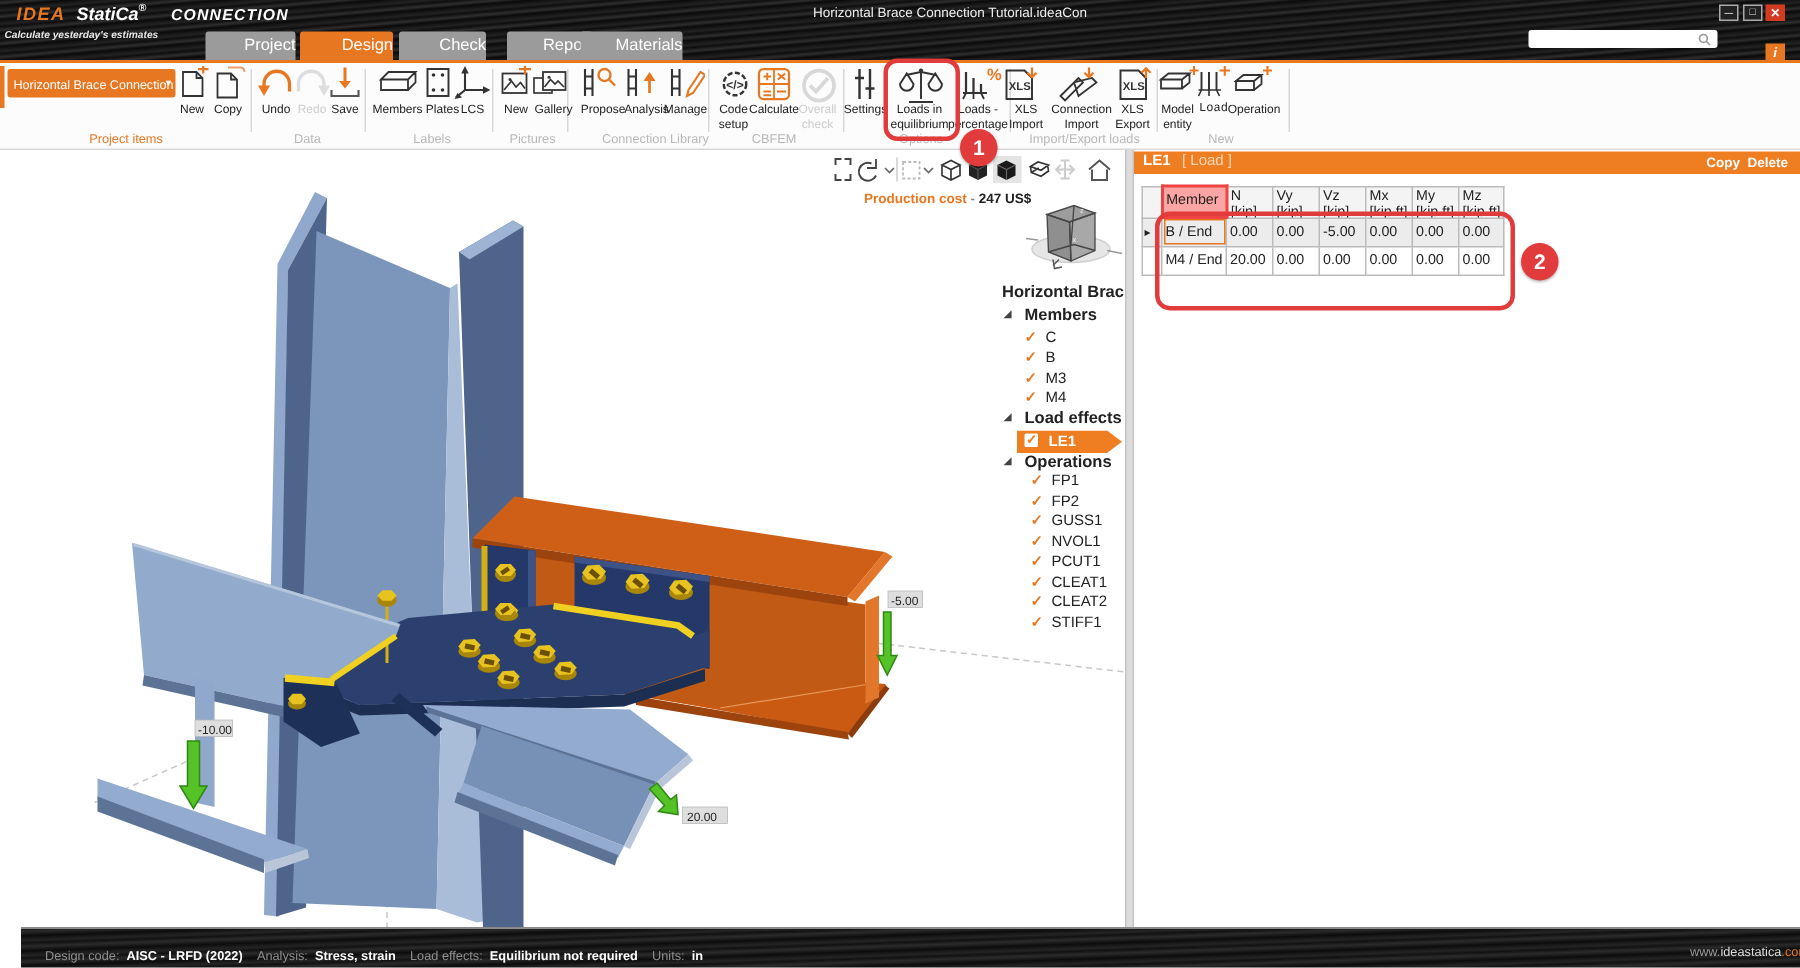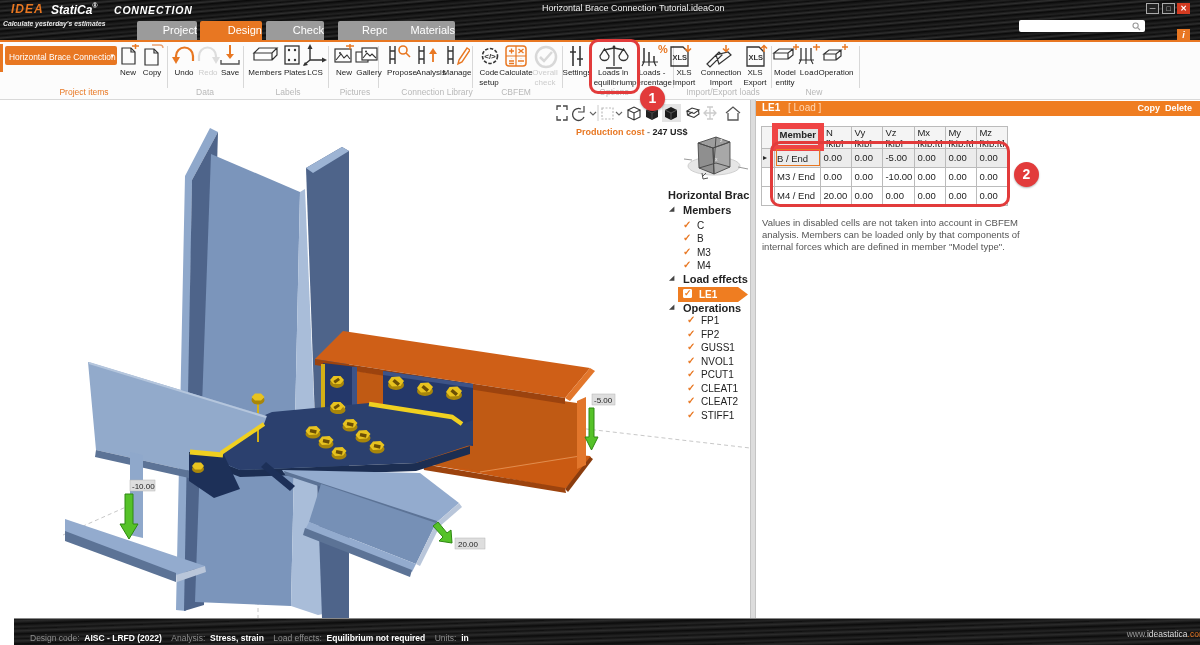--- a/index.html
+++ b/index.html
@@ -453,21 +453,21 @@
  <div class="abs" style="left:0;top:1px;width:444px;height:15px;background:#ef7d21;">
   <span style="position:absolute;left:6px;top:1px;color:#fff;font-size:10px;font-weight:bold;">LE1</span>
   <span style="position:absolute;left:32px;top:1px;color:#ffd9b8;font-size:10px;">[ Load ]</span>
   <span style="position:absolute;right:40px;top:2px;color:#fff;font-size:9px;font-weight:bold;">Copy</span>
   <span style="position:absolute;right:8px;top:2px;color:#fff;font-size:9px;font-weight:bold;">Delete</span>
  </div>
  <table style="position:absolute;left:5px;top:23px;border-collapse:collapse;font-size:9.5px;color:#222;table-layout:fixed;white-space:nowrap;">
   <tbody>
         <tr style="height:21px;">
    <td style="width:13px;border:1px solid #bbb;background:#f4f4f4;"></td>
-   <td style="width:39px;border:6px solid #ef4444;background:#e5e5e5;vertical-align:bottom;padding:0 2px;font-weight:bold;">
+   <td style="width:39px;border:2px solid #ef4444;background:#fca5a5;vertical-align:bottom;padding:0 2px;">
             <div style="height:16px;overflow:hidden;line-height:11px;">Member<br>&nbsp;</div>
           </td>
    <td style="width:31px;border:1px solid #bbb;background:#f4f4f4;vertical-align:top;padding:0 2px;">
             <div style="height:20px;overflow:hidden;line-height:11px;">N<br>[kip]</div>
           </td>
    <td style="width:31px;border:1px solid #bbb;background:#f4f4f4;vertical-align:top;padding:0 2px;">
             <div style="height:20px;overflow:hidden;line-height:11px;">Vy<br>[kip]</div>
           </td>
    <td style="width:31px;border:1px solid #bbb;background:#f4f4f4;vertical-align:top;padding:0 2px;">
             <div style="height:20px;overflow:hidden;line-height:11px;">Vz<br>[kip]</div>
@@ -481,46 +481,35 @@
    <td style="width:29px;border:1px solid #bbb;background:#f4f4f4;vertical-align:top;padding:0 2px;">
             <div style="height:20px;overflow:hidden;line-height:11px;">Mz<br>[kip.ft]</div>
           </td>
   </tr>
   <tr style="height:19px;background:#ececec;">
    <td style="border:1px solid #bbb;font-size:8px;">▸</td>
    <td style="border:1px solid #bbb;padding:0 2px;outline:1px solid #e87722;outline-offset:-2px;">B / End</td>
    <td style="border:1px solid #bbb;padding:0 2px;">0.00</td>
           <td style="border:1px solid #bbb;padding:0 2px;">0.00</td>
    <td style="border:1px solid #bbb;padding:0 2px;">-5.00</td>
-          <td style="border:1px solid #bbb;padding:0 2px;">0.00</td>
-   <td style="border:1px solid #bbb;padding:0 2px;">0.00</td>
-          <td style="border:1px solid #bbb;padding:0 2px;">0.00</td>
-  </tr>
-  <tr style="height:19px;">
-   <td style="border:1px solid #bbb;"></td>
-   <td style="border:1px solid #bbb;padding:0 2px;">M3 / End</td>
-   <td style="border:1px solid #bbb;padding:0 2px;">0.00</td>
-          <td style="border:1px solid #bbb;padding:0 2px;">0.00</td>
-   <td style="border:1px solid #bbb;padding:0 2px;">-10.00</td>
           <td style="border:1px solid #bbb;padding:0 2px;">0.00</td>
    <td style="border:1px solid #bbb;padding:0 2px;">0.00</td>
           <td style="border:1px solid #bbb;padding:0 2px;">0.00</td>
   </tr>
   <tr style="height:19px;">
    <td style="border:1px solid #bbb;"></td>
    <td style="border:1px solid #bbb;padding:0 2px;">M4 / End</td>
    <td style="border:1px solid #bbb;padding:0 2px;">20.00</td>
           <td style="border:1px solid #bbb;padding:0 2px;">0.00</td>
    <td style="border:1px solid #bbb;padding:0 2px;">0.00</td>
           <td style="border:1px solid #bbb;padding:0 2px;">0.00</td>
    <td style="border:1px solid #bbb;padding:0 2px;">0.00</td>
           <td style="border:1px solid #bbb;padding:0 2px;">0.00</td>
   </tr>
  </tbody>
     </table>
  <div class="abs" style="left:14px;top:41px;width:240px;height:66px;border:3px solid #e23b3b;border-radius:10px;"></div>
  <div class="abs" style="left:258px;top:62px;width:25px;height:25px;border-radius:50%;background:#e23b3b;color:#fff;font-size:14px;font-weight:bold;text-align:center;line-height:25px;box-shadow:0 1px 2px rgba(0,0,0,.3);">2</div>
- <div class="abs" style="left:6px;top:117px;width:274px;font-size:9.5px;color:#555;line-height:12px;">Values in disabled cells are not taken into account in CBFEM analysis. Members can be loaded only by that components of internal forces which are defined in member "Model type".</div>
 </div>
 <div id="statusbar">
  <div class="abs" style="left:16px;top:8px;"><span class="sb-k">Design code:&nbsp; </span><span class="sb-v">AISC - LRFD (2022)</span><span class="sb-k">&nbsp;&nbsp;&nbsp;&nbsp;Analysis:&nbsp; </span><span class="sb-v">Stress, strain</span><span class="sb-k">&nbsp;&nbsp;&nbsp;&nbsp;Load effects:&nbsp; </span><span class="sb-v">Equilibrium not required</span><span class="sb-k">&nbsp;&nbsp;&nbsp;&nbsp;Units:&nbsp; </span><span class="sb-v">in</span></div>
  <div class="abs" style="right:8px;top:10px;font-size:8.5px;"><span style="color:#999;">www.</span><span style="color:#ddd;">ideastatica</span><span style="color:#e87722;">.com</span></div>
 </div>
 
 </body></html>

